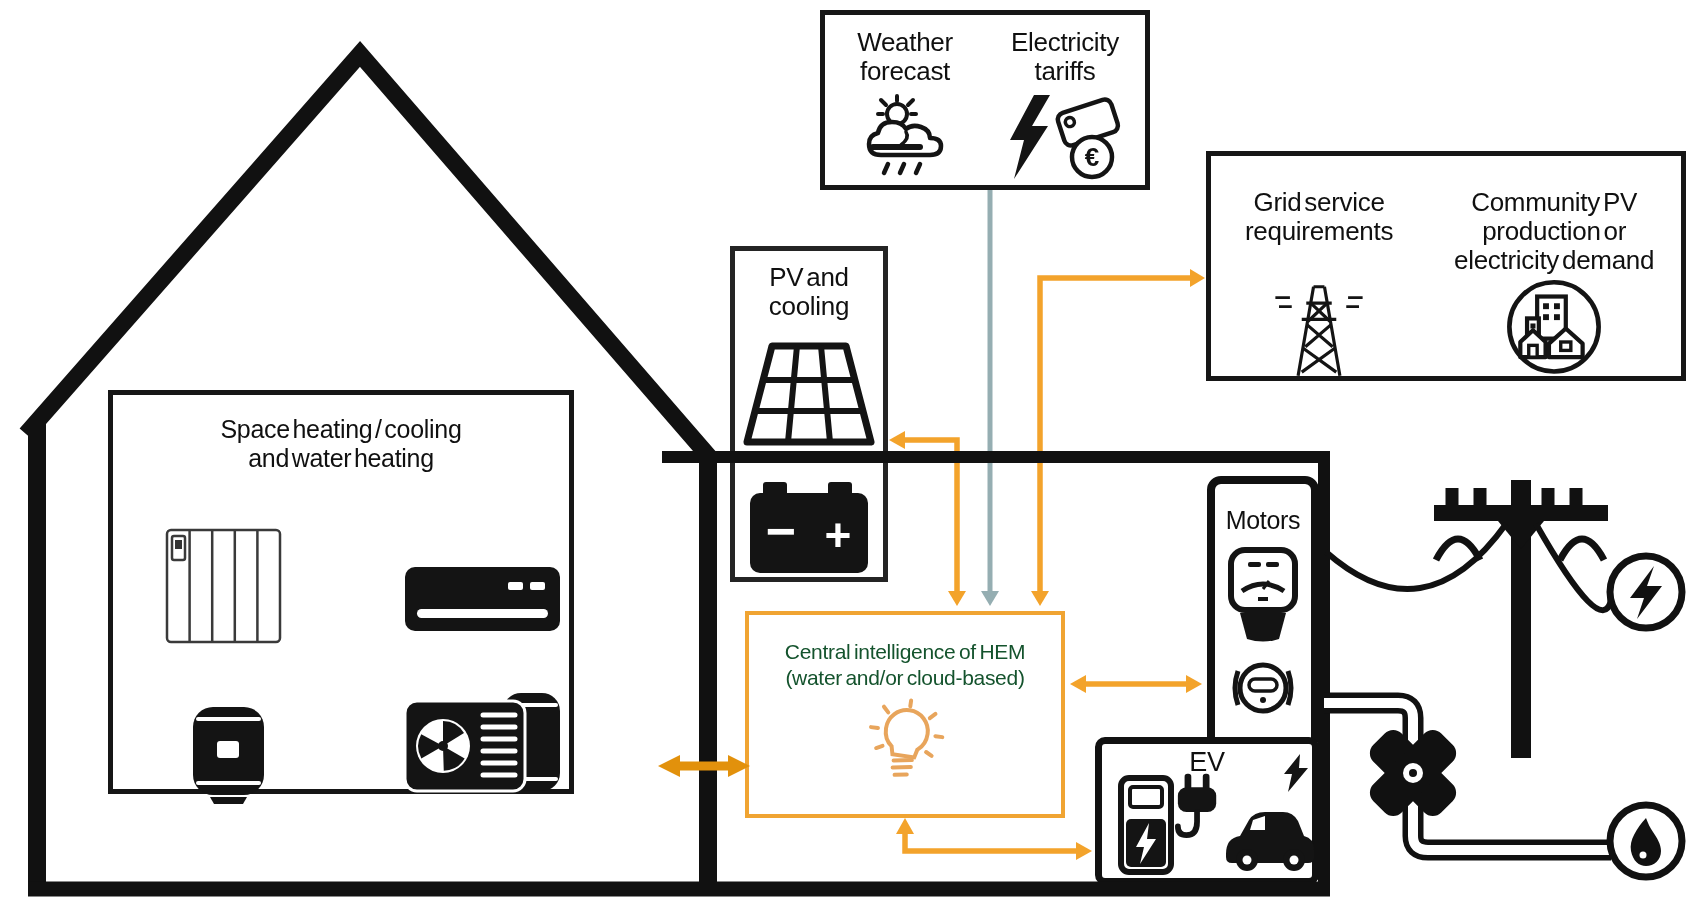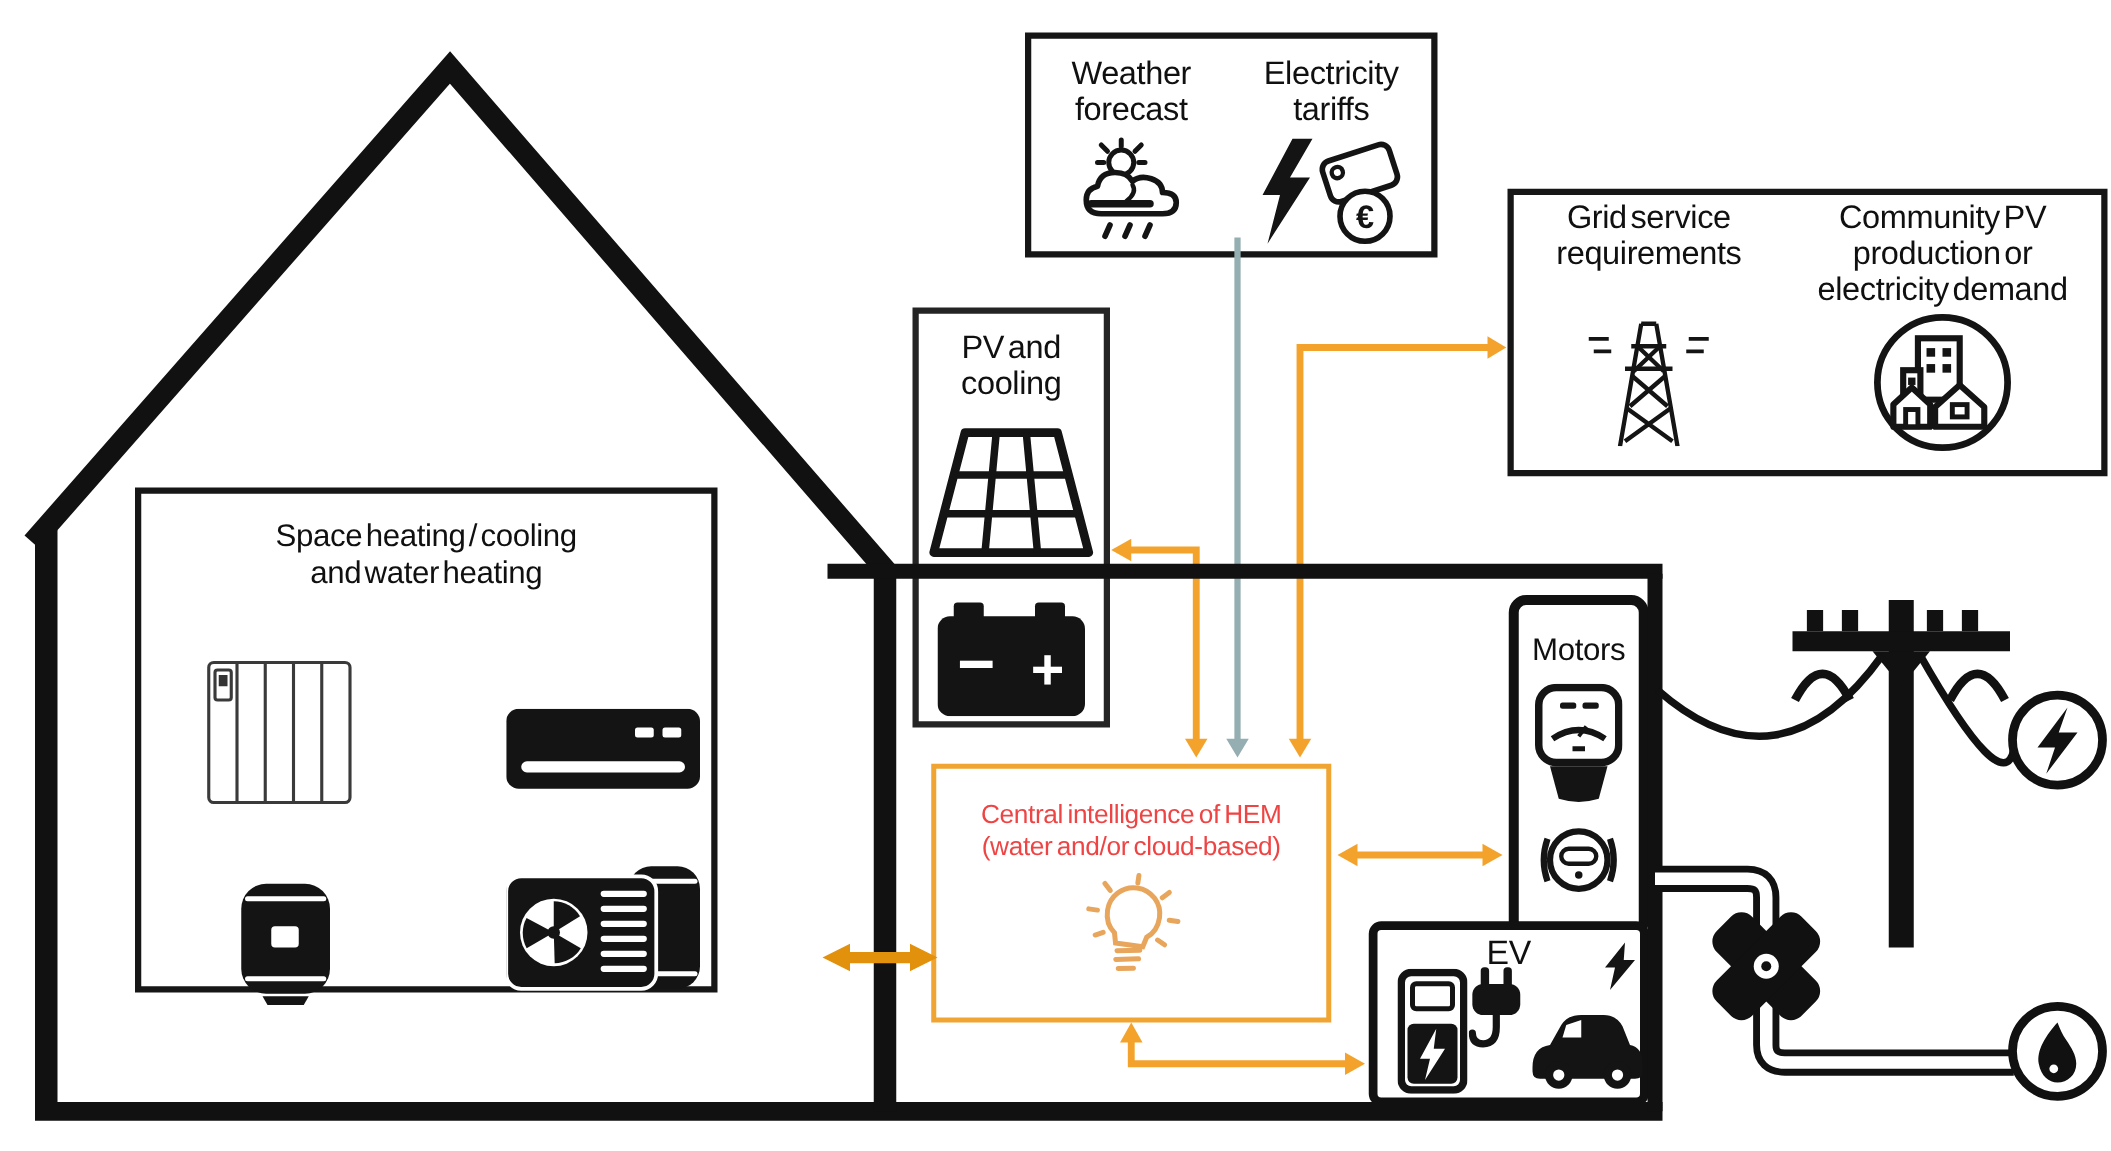--- a/index.html
+++ b/index.html
@@ -6,36 +6,36 @@
 body{font-family:"Liberation Sans",sans-serif;background:#fff}
 .stage{position:relative;width:1689px;height:921px;background:#fff;overflow:hidden}
 .box{position:absolute;background:#fff;border:5px solid #161616;z-index:1}
 .tl{display:block;text-align:center;color:#101010;word-spacing:-4px;letter-spacing:-0.3px}
 .f26{font-size:26px;line-height:1.12}
 .f28{font-size:25px;line-height:1.15}
 .f21{font-size:21px;line-height:1.22}
 .cols{display:flex;width:100%;height:100%}
 .col{display:flex;flex-direction:column;align-items:center}
 
-#weather-box{left:820px;top:26px;width:330px;height:180px;padding-top:13px}
+#weather-box{left:820px;top:10px;width:330px;height:180px;padding-top:13px}
 #weather-box .col{flex:1 1 50%}
 #weather-box svg{margin-top:7px}
 
-#grid-box{left:1206px;top:151px;width:480px;height:230px;padding-top:3px}
+#grid-box{left:1206px;top:151px;width:480px;height:230px;padding-top:32px}
 #grid-box .col.g1{flex:0 0 46%}
 #grid-box .col.g2{flex:0 0 54%}
 
 #pv-box{left:730px;top:246px;width:158px;height:336px;padding-top:12px;border-color:#242424}
 #pv-box .col{width:100%}
 
 #space-box{left:108px;top:390px;width:466px;height:404px;padding-top:20px}
 #space-box .icon-abs{position:absolute}
 
 #central-box{left:745px;top:611px;width:320px;height:207px;border:4px solid #F0A432;padding-top:24px;z-index:1;background:#fff;position:absolute}
-#central-box .tl{color:#ef4444;word-spacing:-2px}
+#central-box .tl{color:#14532d;word-spacing:-2px}
 
 #motors-box{left:1207px;top:476px;width:112px;height:275px;border:8px solid #111;border-radius:14px;padding-top:22px}
 
 #ev-box{left:1095px;top:737px;width:224px;height:148px;border:7px solid #111;border-radius:10px;padding-top:3px}
 #ev-box .icon-abs{position:absolute}
 .overlay{position:absolute;left:0;top:0;z-index:5;pointer-events:none}
 </style>
 </head>
 <body>
 

